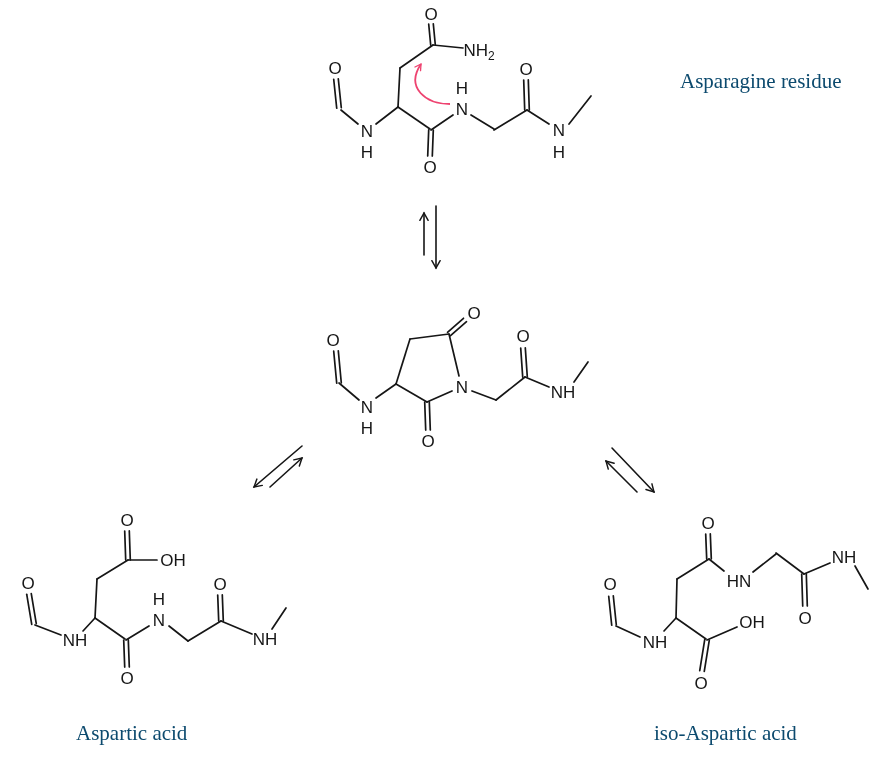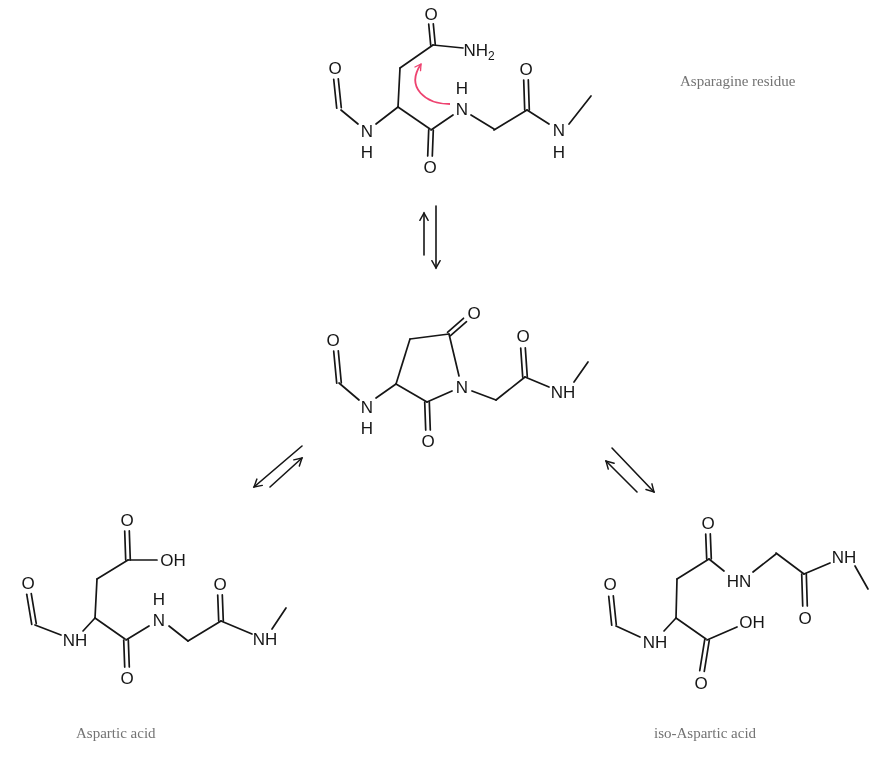--- a/index.html
+++ b/index.html
@@ -13,21 +13,21 @@
   svg.scheme{position:absolute;left:0;top:0;}
   .bond{stroke:#161616;stroke-width:1.7;fill:none;stroke-linecap:round;}
   .arrowline{stroke-width:1.6;}
   .curve{fill:none;stroke-width:1.8;}
   .atom{
     font-family:"Liberation Sans", sans-serif;
     font-size:17px;fill:#161616;text-anchor:middle;
   }
   .atom tspan.sub{font-size:12px;}
   .rxn-label{
-    position:absolute;font-size:15px;color:#737373;
+    position:absolute;font-size:21px;color:#0c4a6e;
     white-space:nowrap;line-height:27px;
   }
 </style>
 </head>
 <body>
 
 <div class="canvas">
 
   <svg class="scheme" id="scheme" width="889" height="758" viewBox="0 0 889 758">
     <defs>

